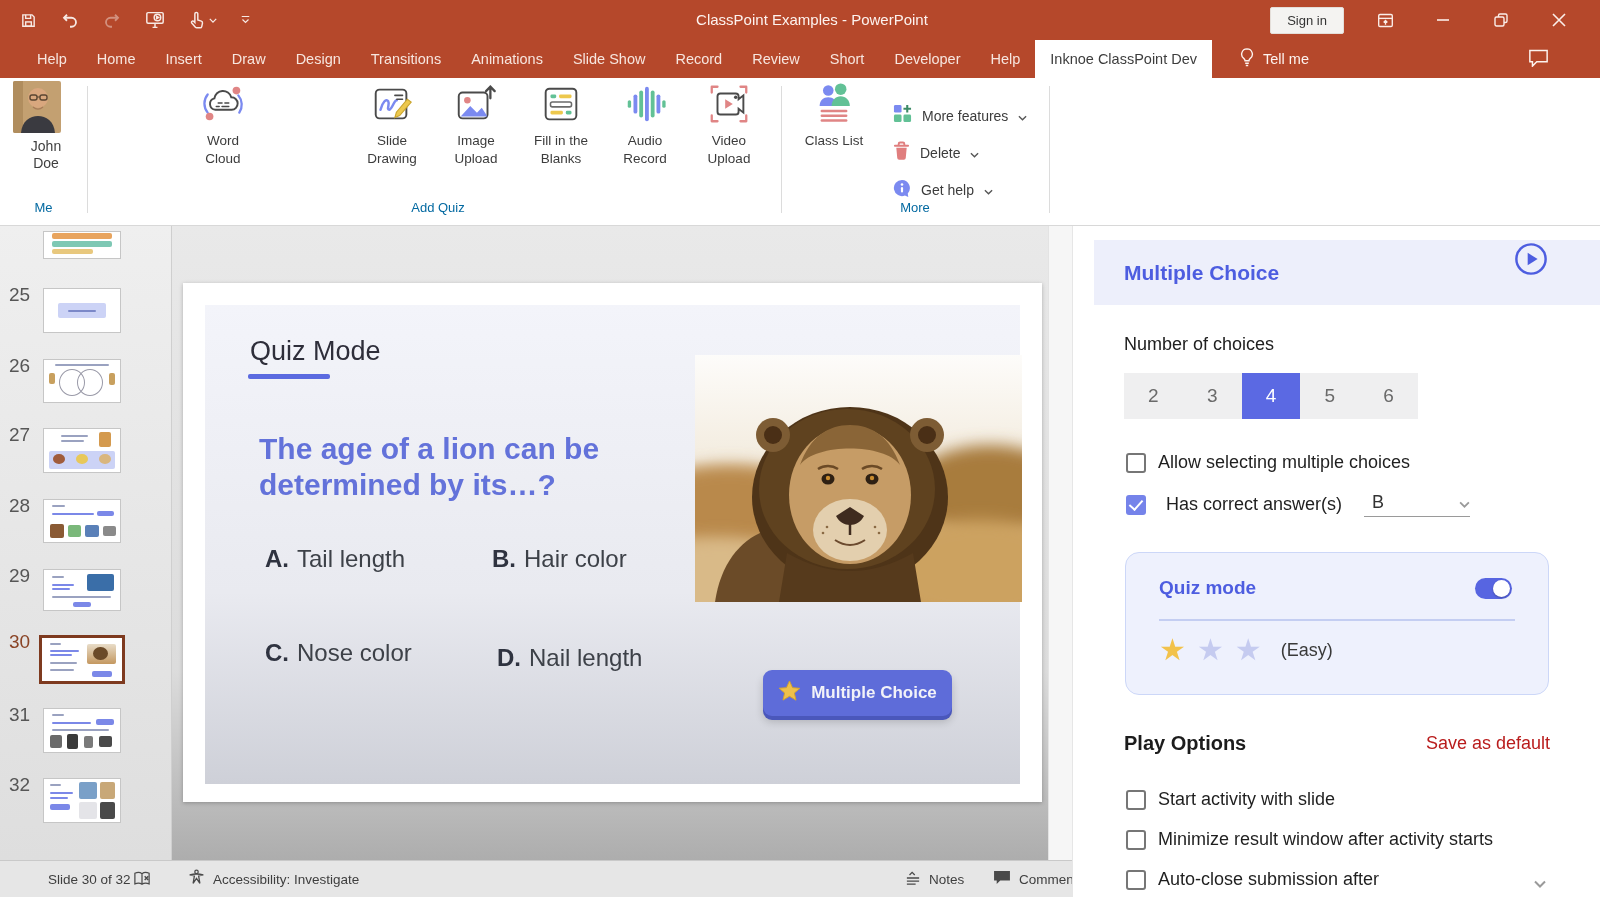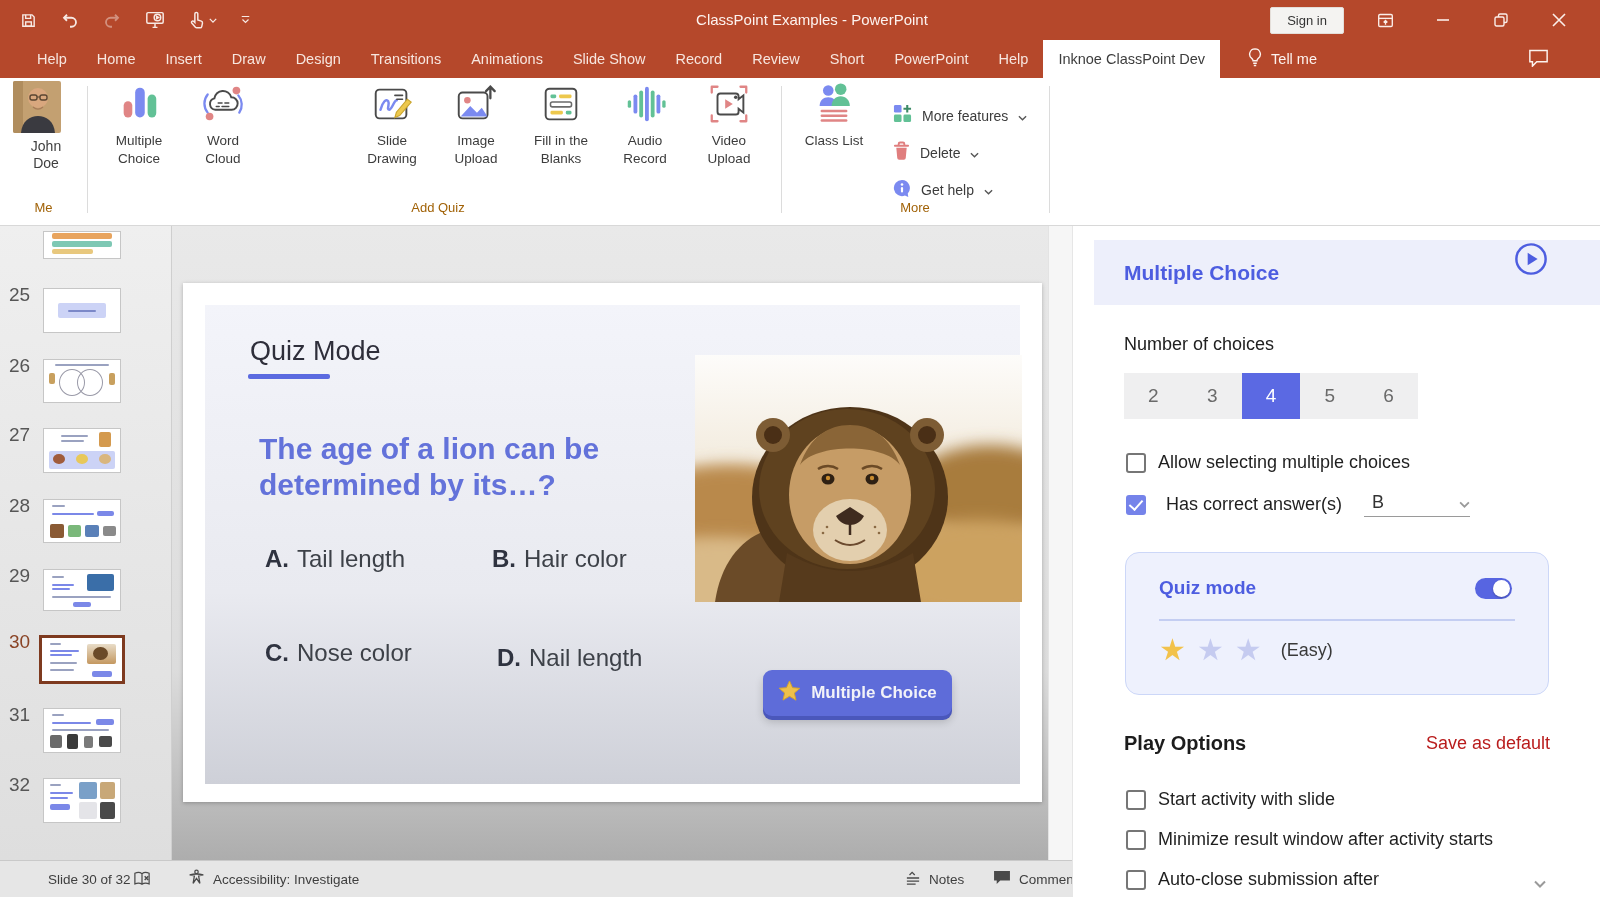--- a/index.html
+++ b/index.html
@@ -20,21 +20,21 @@
   
   .tabrow { position:absolute; left:0; top:40px; width:1600px; height:38px; background:#b5482b; display:flex; align-items:stretch; padding-left:22px; }
   .tab { padding:0 15px; line-height:38px; font-size:14.5px; color:#f7e6df; white-space:nowrap; }
   .tab.active { background:#fff; color:#3d3d3d; }
   .tellme-group { display:flex; align-items:center; gap:9px; margin-left:28px; color:#fdf3ef; font-size:14.5px; }
   .chat-top { position:absolute; left:1528px; top:48px; }
 
   
   .ribbon { position:absolute; left:0; top:78px; width:1600px; height:148px; background:#fff; border-bottom:1px solid #d8d8d8; }
   .rdiv { position:absolute; top:8px; bottom:12px; width:1px; background:#dcdcdc; }
-  .group-label { position:absolute; top:122px; font-size:13px; color:#a16207; text-align:center; }
+  .group-label { position:absolute; top:122px; font-size:13px; color:#0369a1; text-align:center; }
   .rbtn { position:absolute; top:3px; width:84px; text-align:center; cursor:default; }
   .ricon { width:46px; height:46px; margin:0 auto; }
   .rlabel { margin-top:5px; font-size:13.5px; color:#3c3c3c; line-height:18px; }
   .avatar-box { position:absolute; left:13px; top:3px; width:48px; height:52px; border-radius:2px; overflow:hidden; }
   .me-name { position:absolute; left:9px; top:60px; width:74px; text-align:center; font-size:14px; color:#3f3f3f; line-height:17px; }
   .morerow { display:flex; align-items:center; gap:10px; height:37px; }
   .morerow .mlabel { font-size:14px; color:#3c3c3c; }
 
   
   .thumbs { position:absolute; left:0; top:226px; width:172px; height:634px; background:linear-gradient(#efefef,#dedede); border-right:1px solid #cfcfcf; }
@@ -175,21 +175,21 @@
     <span class="tab">Home</span>
     <span class="tab">Insert</span>
     <span class="tab">Draw</span>
     <span class="tab">Design</span>
     <span class="tab">Transitions</span>
     <span class="tab">Animations</span>
     <span class="tab">Slide Show</span>
     <span class="tab">Record</span>
     <span class="tab">Review</span>
     <span class="tab">Short</span>
-    <span class="tab">PowerPoint</span>
+    <span class="tab">Developer</span>
     <span class="tab">Help</span>
     <span class="tab active">Inknoe ClassPoint Dev</span>
     <span class="tellme-group">
       <span><svg width="14" height="19" viewBox="0 0 16 22" fill="none" stroke="#fdf3ef" stroke-width="1.6">
             <path d="M8 1a6.2 6.2 0 0 0-3.5 11.3c.8.6 1.2 1.5 1.2 2.4h4.6c0-.9.4-1.8 1.2-2.4A6.2 6.2 0 0 0 8 1z"></path>
             <path d="M5.9 17.6h4.2M6.6 20.2h2.8"></path>
           </svg></span>
       <span>Tell me</span>
     </span>
   </div>
@@ -208,28 +208,20 @@
           <rect x="17" y="14" width="7" height="5" rx="2" fill="none" stroke="#5a4632" stroke-width="1.4"></rect>
           <rect x="27" y="14" width="7" height="5" rx="2" fill="none" stroke="#5a4632" stroke-width="1.4"></rect>
           <path d="M24 16h3" stroke="#5a4632" stroke-width="1.2"></path>
           <path d="M20 26c3 2.5 7 2.5 10 0" stroke="#a87b58" stroke-width="1.3" fill="none"></path>
         </svg>
     </div>
     <div class="me-name"><span>John</span><br><span>Doe</span></div>
     <div class="group-label" style="left:0;width:87px;">Me</div>
     <div class="rdiv" style="left:87px;"></div>
 
-    <div class="rbtn" style="left:97px;">
-      <div class="ricon"><svg width="46" height="46" viewBox="0 0 48 48">
-            <rect x="8" y="21" width="9" height="17" rx="4.5" fill="#e08585"></rect>
-            <rect x="20" y="7" width="10" height="31" rx="5" fill="#7b8af0"></rect>
-            <rect x="33" y="14" width="9" height="24" rx="4.5" fill="#62c196"></rect>
-          </svg></div>
-      <div class="rlabel"><span>Multiple</span><br><span>Choice</span></div>
-    </div>
     <div class="rbtn" style="left:181px;">
       <div class="ricon"><svg width="46" height="46" viewBox="0 0 48 48" fill="none">
             <path d="M40 15a15 15 0 0 1 1 18" stroke="#7b8af0" stroke-width="2.4" stroke-linecap="round"></path>
             <path d="M8 33A15 15 0 0 1 8 14" stroke="#7b8af0" stroke-width="2.4" stroke-linecap="round"></path>
             <circle cx="38" cy="10" r="4" fill="#e08585"></circle>
             <circle cx="10" cy="37" r="4" fill="#e08585"></circle>
             <path d="M16 30a6 6 0 0 1-1-11.8A9 9 0 0 1 32.6 17 5.5 5.5 0 0 1 33 30z" stroke="#4a4a4a" stroke-width="2"></path>
             <path d="M19 23h4M26 23h4M17 26.5h3M23 26.5h7" stroke="#4a4a4a" stroke-width="1.6" stroke-linecap="round"></path>
           </svg></div>
       <div class="rlabel"><span>Word</span><br><span>Cloud</span></div>

